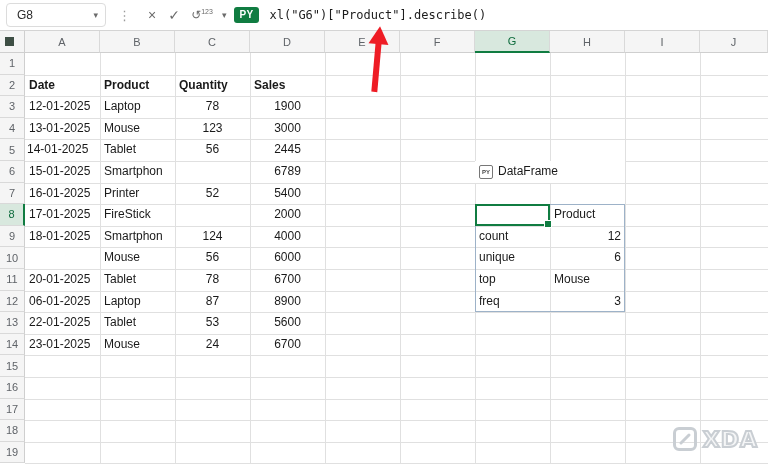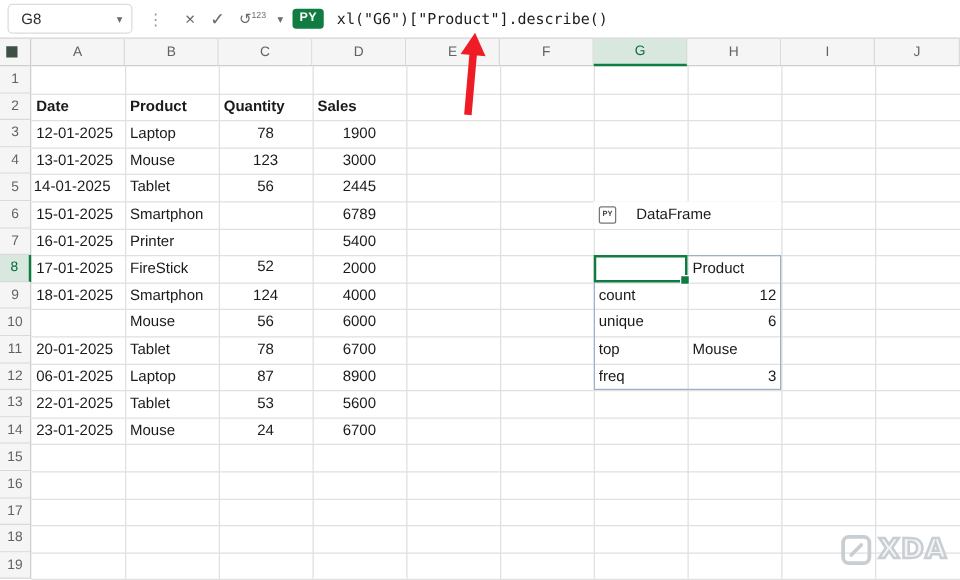--- a/index.html
+++ b/index.html
@@ -30,32 +30,32 @@
   .colhead{top:0;height:22px;border-right:1px solid #d9d9d9;border-bottom:1px solid #cfcfcf;}
   .rowhead{left:0;width:25px;border-bottom:1px solid #d9d9d9;border-right:1px solid #cfcfcf;}
   .colsel{background:#D8E8DE;border-bottom:2px solid #107C41;color:#0c6b3c;}
   .rowsel{background:#D8E8DE;border-right:2px solid #107C41;color:#0c6b3c;}
   .corner{left:0;top:0;width:25px;height:22px;border-right:1px solid #cfcfcf;border-bottom:1px solid #cfcfcf;}
   .corner::after{content:"";position:absolute;left:5px;top:6px;width:9px;height:9px;background:#3e4f45;}
 
   .cell{position:absolute;font-size:12px;color:#1a1a1a;padding:0 4px;white-space:nowrap;overflow:hidden;z-index:2;}
   .al{text-align:left}.ac{text-align:center}.ar{text-align:right}
   .b{font-weight:bold}
-  .dfcell{background:#fff;display:flex;align-items:center;gap:16px;padding-left:4px;overflow:visible;}
+  .dfcell{background:#fff;display:flex;align-items:center;gap:5px;padding-left:4px;overflow:visible;}
   .pyicon{display:inline-block;min-width:14px;height:14px;border:1px solid #777;border-radius:2px;
           font-size:6px;line-height:12px;text-align:center;color:#444;font-weight:bold;flex:0 0 auto;}
 
   .spill{position:absolute;border:1px solid #9DB2C8;z-index:5;pointer-events:none;}
   .active{position:absolute;border:2px solid #107C41;background:#fff;z-index:6;}
   .active::after{content:"";position:absolute;right:-4px;bottom:-4px;width:6px;height:6px;
                  background:#107C41;border:1px solid #fff;}
 
   
   .arrow{position:absolute;left:364px;top:26px;z-index:20;transform:rotate(5deg);}
-  .wm{position:absolute;right:10px;bottom:12px;display:flex;align-items:flex-end;gap:6px;z-index:9;}
+  .wm{position:absolute;right:10px;bottom:12px;display:flex;align-items:flex-start;gap:6px;z-index:9;}
   .wm-ic{width:24px;height:24px;border:3px solid #c9ced3;border-radius:6px;display:flex;
          align-items:center;justify-content:center;}
   .wm-tx{font-size:22px;font-weight:bold;color:#f4f5f6;-webkit-text-stroke:2px #c9ced3;letter-spacing:1px;
          font-family:"DejaVu Sans",sans-serif;}
 </style>
 </head>
 <body>
 
 <div class="fbar">
   <div class="namebox">
@@ -144,21 +144,21 @@
     <div class="cell ac" style="left: 250px; top: 86.8px; width: 75px; height: 21.6px; line-height: 21.6px;">3000</div>
     <div class="cell al" style="left: 23px; top: 108.4px; width: 75px; height: 21.6px; line-height: 21.6px;">14-01-2025</div>
     <div class="cell al" style="left: 100px; top: 108.4px; width: 75px; height: 21.6px; line-height: 21.6px;">Tablet</div>
     <div class="cell ac" style="left: 175px; top: 108.4px; width: 75px; height: 21.6px; line-height: 21.6px;">56</div>
     <div class="cell ac" style="left: 250px; top: 108.4px; width: 75px; height: 21.6px; line-height: 21.6px;">2445</div>
     <div class="cell al" style="left: 25px; top: 130px; width: 75px; height: 21.6px; line-height: 21.6px;">15-01-2025</div>
     <div class="cell al" style="left: 100px; top: 130px; width: 75px; height: 21.6px; line-height: 21.6px;">Smartphon</div>
     <div class="cell ac" style="left: 250px; top: 130px; width: 75px; height: 21.6px; line-height: 21.6px;">6789</div>
     <div class="cell al" style="left: 25px; top: 151.6px; width: 75px; height: 21.6px; line-height: 21.6px;">16-01-2025</div>
     <div class="cell al" style="left: 100px; top: 151.6px; width: 75px; height: 21.6px; line-height: 21.6px;">Printer</div>
-    <div class="cell ac" style="left: 175px; top: 151.6px; width: 75px; height: 21.6px; line-height: 21.6px; margin-top: 20px;">52</div>
+    <div class="cell ac" style="left: 175px; top: 151.6px; width: 75px; height: 21.6px; line-height: 21.6px;">52</div>
     <div class="cell ac" style="left: 250px; top: 151.6px; width: 75px; height: 21.6px; line-height: 21.6px;">5400</div>
     <div class="cell al" style="left: 25px; top: 173.2px; width: 75px; height: 21.6px; line-height: 21.6px;">17-01-2025</div>
     <div class="cell al" style="left: 100px; top: 173.2px; width: 75px; height: 21.6px; line-height: 21.6px;">FireStick</div>
     <div class="cell ac" style="left: 250px; top: 173.2px; width: 75px; height: 21.6px; line-height: 21.6px;">2000</div>
     <div class="cell al" style="left: 25px; top: 194.8px; width: 75px; height: 21.6px; line-height: 21.6px;">18-01-2025</div>
     <div class="cell al" style="left: 100px; top: 194.8px; width: 75px; height: 21.6px; line-height: 21.6px;">Smartphon</div>
     <div class="cell ac" style="left: 175px; top: 194.8px; width: 75px; height: 21.6px; line-height: 21.6px;">124</div>
     <div class="cell ac" style="left: 250px; top: 194.8px; width: 75px; height: 21.6px; line-height: 21.6px;">4000</div>
     <div class="cell al" style="left: 100px; top: 216.4px; width: 75px; height: 21.6px; line-height: 21.6px;">Mouse</div>
     <div class="cell ac" style="left: 175px; top: 216.4px; width: 75px; height: 21.6px; line-height: 21.6px;">56</div>

